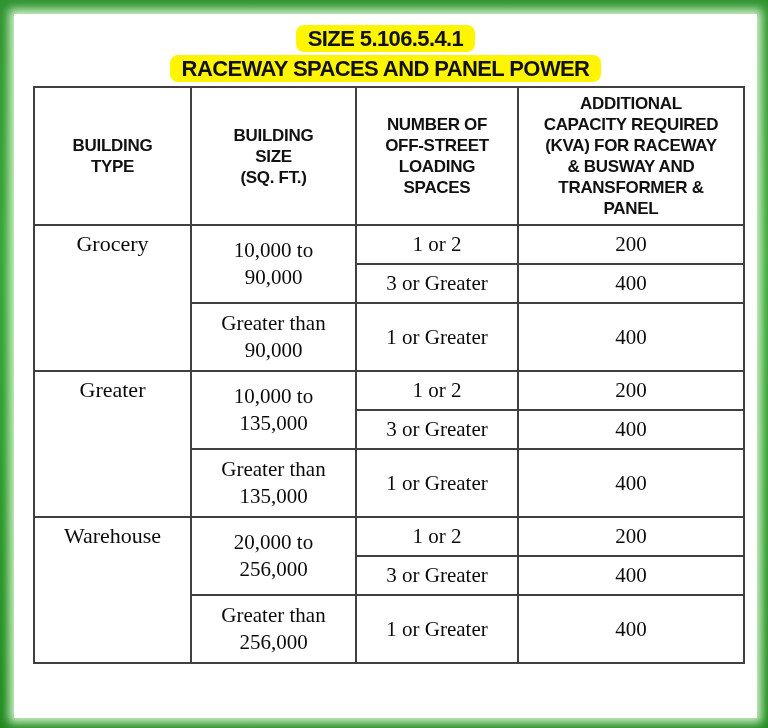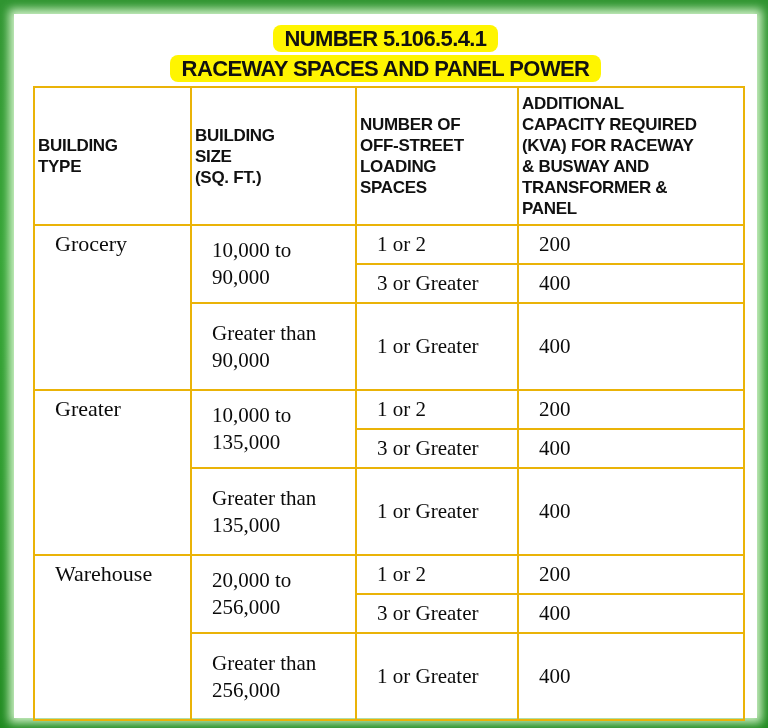--- a/index.html
+++ b/index.html
@@ -51,22 +51,22 @@
     table-layout: fixed;
     width: 710px;
     border: 2px solid #161616;
   }
   col.c1 { width: 157px; }
   col.c2 { width: 165px; }
   col.c3 { width: 162px; }
   col.c4 { width: 226px; }
 
   th, td {
-    border: 2px solid #eab308;
-    text-align: left;
+    border: 2px solid #404040;
+    text-align: center;
     vertical-align: middle;
     white-space: pre-line;
     overflow: hidden;
   }
   tr.header-row { height: 138px; }
   th {
     font-family: "Liberation Sans", sans-serif;
     font-weight: bold;
     font-size: 17px;
     line-height: 21px;
@@ -76,35 +76,35 @@
   }
   td {
     font-family: "Liberation Serif", serif;
     font-size: 21px;
     line-height: 27px;
     color: #0b0b0b;
     padding: 1px 20px;
   }
   tr.sub-row-a { height: 39px; }
   tr.sub-row-b { height: 39px; }
-  tr.sub-row-c { height: 87px; }
+  tr.sub-row-c { height: 68px; }
   td.type {
     vertical-align: top;
     padding-top: 4px;
     font-size: 22px;
   }
 </style>
 </head>
 <body>
 
 <div class="frame">
   <div class="page">
 
     <div class="title-block">
-      <div class="title-line"><span class="hl">NUMBER 5.106.5.4.1</span></div>
+      <div class="title-line"><span class="hl">SIZE 5.106.5.4.1</span></div>
       <div class="title-line"><span class="hl">RACEWAY SPACES AND PANEL POWER</span></div>
     </div>
 
     <table class="evse">
       <colgroup>
         <col class="c1">
           <col class="c2">
           <col class="c3">
           <col class="c4">
       </colgroup>

